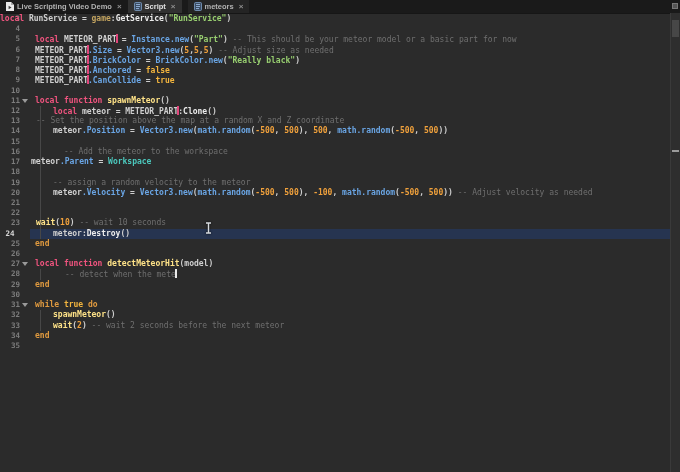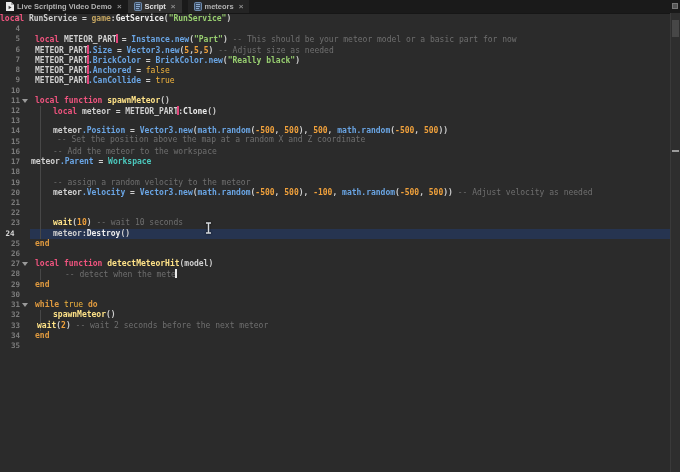--- a/index.html
+++ b/index.html
@@ -29,21 +29,21 @@
   .row.current::before{content:"";position:absolute;left:30px;right:-10px;top:0;bottom:0;
             background:var(--lineBg,#263450);}
   .row .fold{position:absolute;left:22px;top:3px;width:0;height:0;
             border-left:3px solid transparent;border-right:3px solid transparent;
             border-top:4px solid #9a9a9a;}
   .row .guide{position:absolute;left:40px;top:0;bottom:0;width:1px;background:var(--guide,#474747);}
   .row .code{position:relative;display:inline-block;z-index:1;}
 
   .tk-kw{color:var(--kw,#f1547f);font-weight:700;}
   .tk-kw2{color:var(--kw2,#e09a3f);font-weight:700;}
-  .tk-bool{color:var(--bool,#f3b53e);font-weight:400;}
+  .tk-bool{color:var(--bool,#f3b53e);font-weight:700;}
   .tk-fn{color:var(--fname,#ffe388);font-weight:700;}
   .tk-num{color:var(--num,#f0a13c);font-weight:700;}
   .tk-str{color:var(--str,#98cf70);}
   .tk-cm{color:var(--cm,#6f6f6f);font-weight:400;}
   .tk-type{color:var(--cls,#6aa5e4);font-weight:700;}
   .tk-prop{color:var(--cls,#6aa5e4);}
   .tk-meth{color:var(--meth,#ececec);font-weight:700;}
   .tk-glob{color:var(--glob,#c2a35f);font-weight:700;}
   .tk-ws{color:var(--wsp,#4cc8bd);font-weight:700;}
   .tk-pl{color:var(--plain,#cfcfcf);}
@@ -106,41 +106,41 @@
       <div class="row"><span class="num">3</span><span class="code" style=""><span class="tk-kw">local</span><span class="tk-pl"> RunService = </span><span class="tk-glob">game</span><span class="tk-pl">:</span><span class="tk-meth">GetService</span><span class="tk-pl">(</span><span class="tk-str">"RunService"</span><span class="tk-pl">)</span></span></div>
       <div class="row"><span class="num">4</span><span class="code" style="padding-left: 35px;"></span></div>
       <div class="row"><span class="num">5</span><span class="code" style="padding-left: 35px;"><span class="tk-kw">local</span><span class="tk-pl"> METEOR_PART</span><span class="caret pink"></span><span class="tk-pl"> = </span><span class="tk-type">Instance.new</span><span class="tk-pl">(</span><span class="tk-str">"Part"</span><span class="tk-pl">) </span><span class="tk-cm">-- This should be your meteor model or a basic part for now</span></span></div>
       <div class="row"><span class="num">6</span><span class="code" style="padding-left: 35px;"><span class="tk-pl">METEOR_PART</span><span class="caret pink"></span><span class="tk-prop">.Size</span><span class="tk-pl"> = </span><span class="tk-type">Vector3.new</span><span class="tk-pl">(</span><span class="tk-num">5</span><span class="tk-pl">,</span><span class="tk-num">5</span><span class="tk-pl">,</span><span class="tk-num">5</span><span class="tk-pl">) </span><span class="tk-cm">-- Adjust size as needed</span></span></div>
       <div class="row"><span class="num">7</span><span class="code" style="padding-left: 35px;"><span class="tk-pl">METEOR_PART</span><span class="caret pink"></span><span class="tk-prop">.BrickColor</span><span class="tk-pl"> = </span><span class="tk-type">BrickColor.new</span><span class="tk-pl">(</span><span class="tk-str">"Really black"</span><span class="tk-pl">)</span></span></div>
       <div class="row"><span class="num">8</span><span class="code" style="padding-left: 35px;"><span class="tk-pl">METEOR_PART</span><span class="caret pink"></span><span class="tk-prop">.Anchored</span><span class="tk-pl"> = </span><span class="tk-bool">false</span></span></div>
       <div class="row"><span class="num">9</span><span class="code" style="padding-left: 35px;"><span class="tk-pl">METEOR_PART</span><span class="caret pink"></span><span class="tk-prop">.CanCollide</span><span class="tk-pl"> = </span><span class="tk-bool">true</span></span></div>
       <div class="row"><span class="num">10</span><span class="code" style="padding-left: 35px;"></span></div>
       <div class="row"><span class="num">11</span><span class="fold"></span><span class="code" style="padding-left: 35px;"><span class="tk-kw">local function</span><span class="tk-pl"> </span><span class="tk-fn">spawnMeteor</span><span class="tk-pl">()</span></span></div>
       <div class="row"><span class="num">12</span><span class="guide"></span><span class="code" style="padding-left: 53px;"><span class="tk-kw">local</span><span class="tk-pl"> meteor = METEOR_PART</span><span class="caret pink"></span><span class="tk-pl">:</span><span class="tk-meth">Clone</span><span class="tk-pl">()</span></span></div>
-      <div class="row"><span class="num">13</span><span class="guide"></span><span class="code" style="padding-left: 57px; margin-top: 19px;"><span class="tk-cm">-- Set the position above the map at a random X and Z coordinate</span></span></div>
+      <div class="row"><span class="num">13</span><span class="guide"></span><span class="code" style="padding-left: 36px;"><span class="tk-cm">-- Set the position above the map at a random X and Z coordinate</span></span></div>
       <div class="row"><span class="num">14</span><span class="guide"></span><span class="code" style="padding-left: 53px;"><span class="tk-pl">meteor</span><span class="tk-prop">.Position</span><span class="tk-pl"> = </span><span class="tk-type">Vector3.new</span><span class="tk-pl">(</span><span class="tk-type">math.random</span><span class="tk-pl">(</span><span class="tk-num">-500</span><span class="tk-pl">, </span><span class="tk-num">500</span><span class="tk-pl">), </span><span class="tk-num">500</span><span class="tk-pl">, </span><span class="tk-type">math.random</span><span class="tk-pl">(</span><span class="tk-num">-500</span><span class="tk-pl">, </span><span class="tk-num">500</span><span class="tk-pl">))</span></span></div>
       <div class="row"><span class="num">15</span><span class="guide"></span><span class="code" style="padding-left: 53px;"></span></div>
-      <div class="row"><span class="num">16</span><span class="guide"></span><span class="code" style="padding-left: 53px;"><span class="tk-cm">-- Add the meteor to the workspace</span></span></div>
+      <div class="row"><span class="num">16</span><span class="guide"></span><span class="code" style="padding-left: 53px; margin-left: 11px;"><span class="tk-cm">-- Add the meteor to the workspace</span></span></div>
       <div class="row"><span class="num">17</span><span class="guide"></span><span class="code" style="padding-left: 31px;"><span class="tk-pl">meteor</span><span class="tk-prop">.Parent</span><span class="tk-pl"> = </span><span class="tk-ws">Workspace</span></span></div>
       <div class="row"><span class="num">18</span><span class="guide"></span><span class="code" style="padding-left: 53px;"></span></div>
       <div class="row"><span class="num">19</span><span class="guide"></span><span class="code" style="padding-left: 53px;"><span class="tk-cm">-- assign a random velocity to the meteor</span></span></div>
       <div class="row"><span class="num">20</span><span class="guide"></span><span class="code" style="padding-left: 53px;"><span class="tk-pl">meteor</span><span class="tk-prop">.Velocity</span><span class="tk-pl"> = </span><span class="tk-type">Vector3.new</span><span class="tk-pl">(</span><span class="tk-type">math.random</span><span class="tk-pl">(</span><span class="tk-num">-500</span><span class="tk-pl">, </span><span class="tk-num">500</span><span class="tk-pl">), </span><span class="tk-num">-100</span><span class="tk-pl">, </span><span class="tk-type">math.random</span><span class="tk-pl">(</span><span class="tk-num">-500</span><span class="tk-pl">, </span><span class="tk-num">500</span><span class="tk-pl">)) </span><span class="tk-cm">-- Adjust velocity as needed</span></span></div>
       <div class="row"><span class="num">21</span><span class="guide"></span><span class="code" style="padding-left: 53px;"></span></div>
       <div class="row"><span class="num">22</span><span class="guide"></span><span class="code" style="padding-left: 53px;"></span></div>
-      <div class="row"><span class="num">23</span><span class="guide"></span><span class="code" style="padding-left: 53px;"><span class="tk-fn">wait</span><span class="tk-pl">(</span><span class="tk-num">10</span><span class="tk-pl">) </span><span class="tk-cm">-- wait 10 seconds</span></span></div>
+      <div class="row"><span class="num">23</span><span class="guide"></span><span class="code" style=" margin-left: 36px;"><span class="tk-fn">wait</span><span class="tk-pl">(</span><span class="tk-num">10</span><span class="tk-pl">) </span><span class="tk-cm">-- wait 10 seconds</span></span></div>
       <div class="row current"><span class="num">24</span><span class="guide"></span><span class="code" style="padding-left: 53px;"><span class="tk-pl">meteor:</span><span class="tk-meth">Destroy</span><span class="tk-pl">()</span></span></div>
       <div class="row"><span class="num">25</span><span class="code" style="padding-left: 35px;"><span class="tk-kw2">end</span></span></div>
       <div class="row"><span class="num">26</span><span class="code" style="padding-left: 35px;"></span></div>
       <div class="row"><span class="num">27</span><span class="fold"></span><span class="code" style="padding-left: 35px;"><span class="tk-kw">local function</span><span class="tk-pl"> </span><span class="tk-fn">detectMeteorHit</span><span class="tk-pl">(model)</span></span></div>
       <div class="row"><span class="num">28</span><span class="guide"></span><span class="code" style="padding-left: 65px;"><span class="tk-cm">-- detect when the mete</span><span class="caret white"></span></span></div>
       <div class="row"><span class="num">29</span><span class="code" style="padding-left: 35px;"><span class="tk-kw2">end</span></span></div>
       <div class="row"><span class="num">30</span><span class="code" style="padding-left: 35px;"></span></div>
       <div class="row"><span class="num">31</span><span class="fold"></span><span class="code" style="padding-left: 35px;"><span class="tk-kw2">while</span><span class="tk-pl"> </span><span class="tk-bool">true</span><span class="tk-pl"> </span><span class="tk-kw2">do</span></span></div>
       <div class="row"><span class="num">32</span><span class="guide"></span><span class="code" style="padding-left: 53px;"><span class="tk-fn">spawnMeteor</span><span class="tk-pl">()</span></span></div>
-      <div class="row"><span class="num">33</span><span class="guide"></span><span class="code" style="padding-left: 37px;"><span class="tk-fn">wait</span><span class="tk-pl">(</span><span class="tk-num">2</span><span class="tk-pl">) </span><span class="tk-cm">-- wait 2 seconds before the next meteor</span></span></div>
+      <div class="row"><span class="num">33</span><span class="guide"></span><span class="code" style="padding-left: 53px;"><span class="tk-fn">wait</span><span class="tk-pl">(</span><span class="tk-num">2</span><span class="tk-pl">) </span><span class="tk-cm">-- wait 2 seconds before the next meteor</span></span></div>
       <div class="row"><span class="num">34</span><span class="code" style="padding-left: 35px;"><span class="tk-kw2">end</span></span></div>
       <div class="row"><span class="num">35</span><span class="code" style="padding-left: 35px;"></span></div>
     </div>
 
   <div class="scrollbar">
     <div class="scroll-thumb" style="top: 7px; height: 17px;"></div>
     <div class="scroll-marker" style="top: 137px;"></div>
   </div>
 
   <svg class="ibeam" width="9" height="12" viewBox="0 0 9 12" style="left: 204px; top: 222px;">

